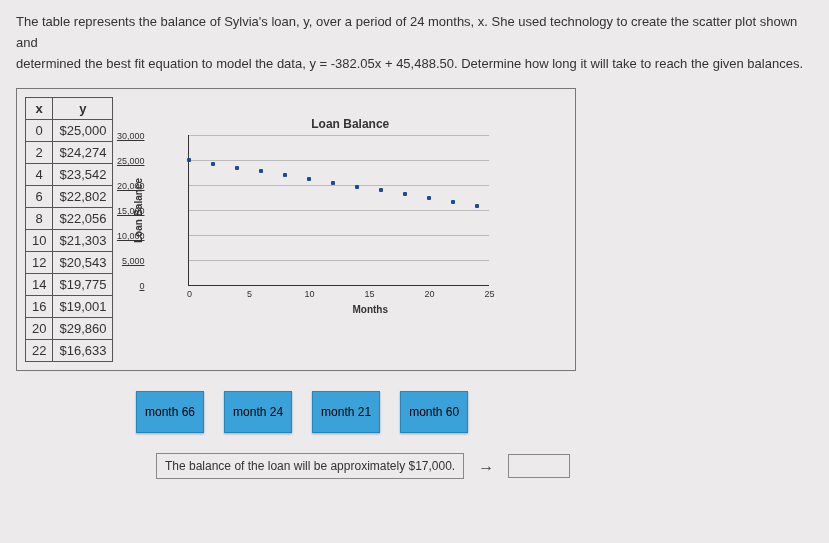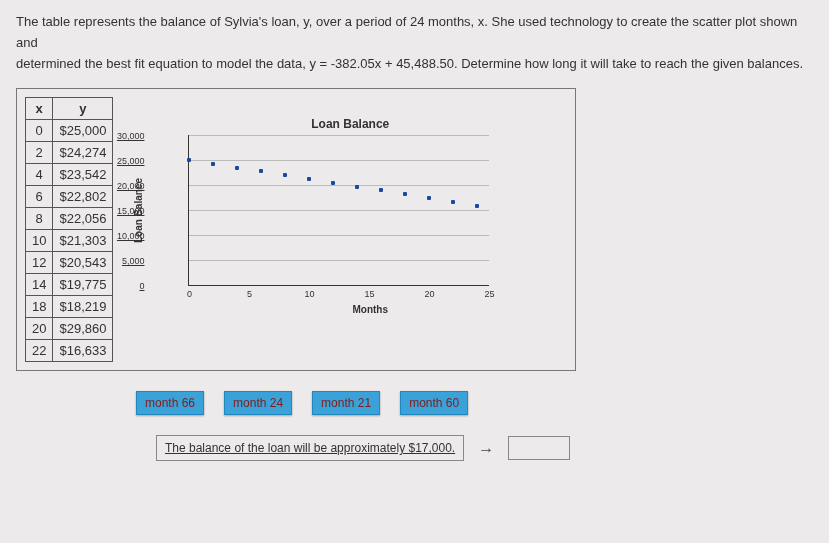--- a/index.html
+++ b/index.html
@@ -105,40 +105,39 @@
     margin-top: 18px;
     margin-left: 40px;
   }
   .choices {
     display: flex;
     gap: 20px;
     margin: 20px 0 20px 120px;
   }
   .choice {
     background: #3aa2d8;
-    color: #7f1d1d;
+    color: #000000;
     border: 1px solid #2287bd;
-    padding: 4px 8px;
+    padding: 13px 8px;
     font-size: 12px;
     cursor: move;
     box-shadow: 0 1px 2px rgba(0,0,0,0.3);
     text-align: right;
   }
   .question-row {
     display: flex;
     align-items: center;
     gap: 14px;
     margin-left: 140px;
   }
   .question-box {
     border: 1px solid #888;
     padding: 5px 8px;
     font-size: 12px;
     background: #eceaea;
-    text-decoration: underline;
   }
   .arrow {
     font-size: 16px;
     color: #444;
   }
   .drop-box {
     border: 1px solid #888;
     width: 60px;
     height: 22px;
     background: #eceaea;
@@ -192,22 +191,22 @@
           </tr>
       <tr>
             <td>12</td>
             <td>$20,543</td>
           </tr>
       <tr>
             <td>14</td>
             <td>$19,775</td>
           </tr>
       <tr>
-            <td>18</td>
-            <td>$18,219</td>
+            <td>16</td>
+            <td>$19,001</td>
           </tr>
       <tr>
             <td>20</td>
             <td>$29,860</td>
           </tr>
       <tr>
             <td>22</td>
             <td>$16,633</td>
           </tr>
     </tbody>

